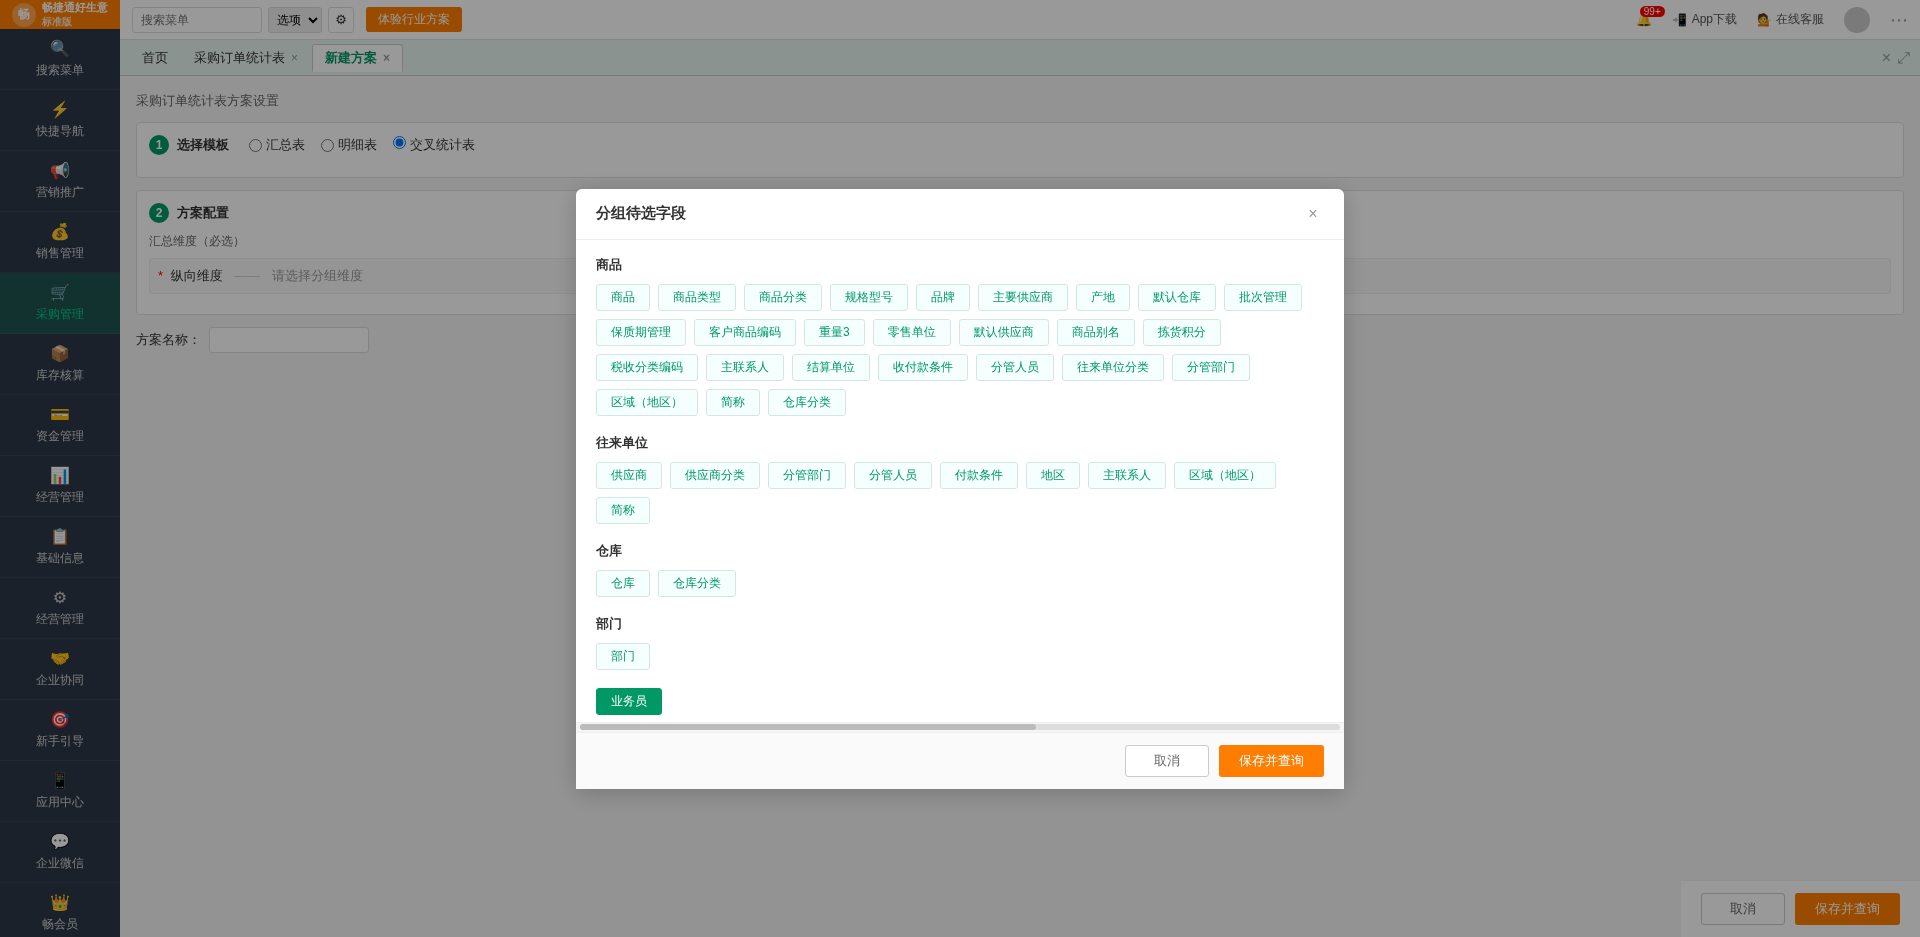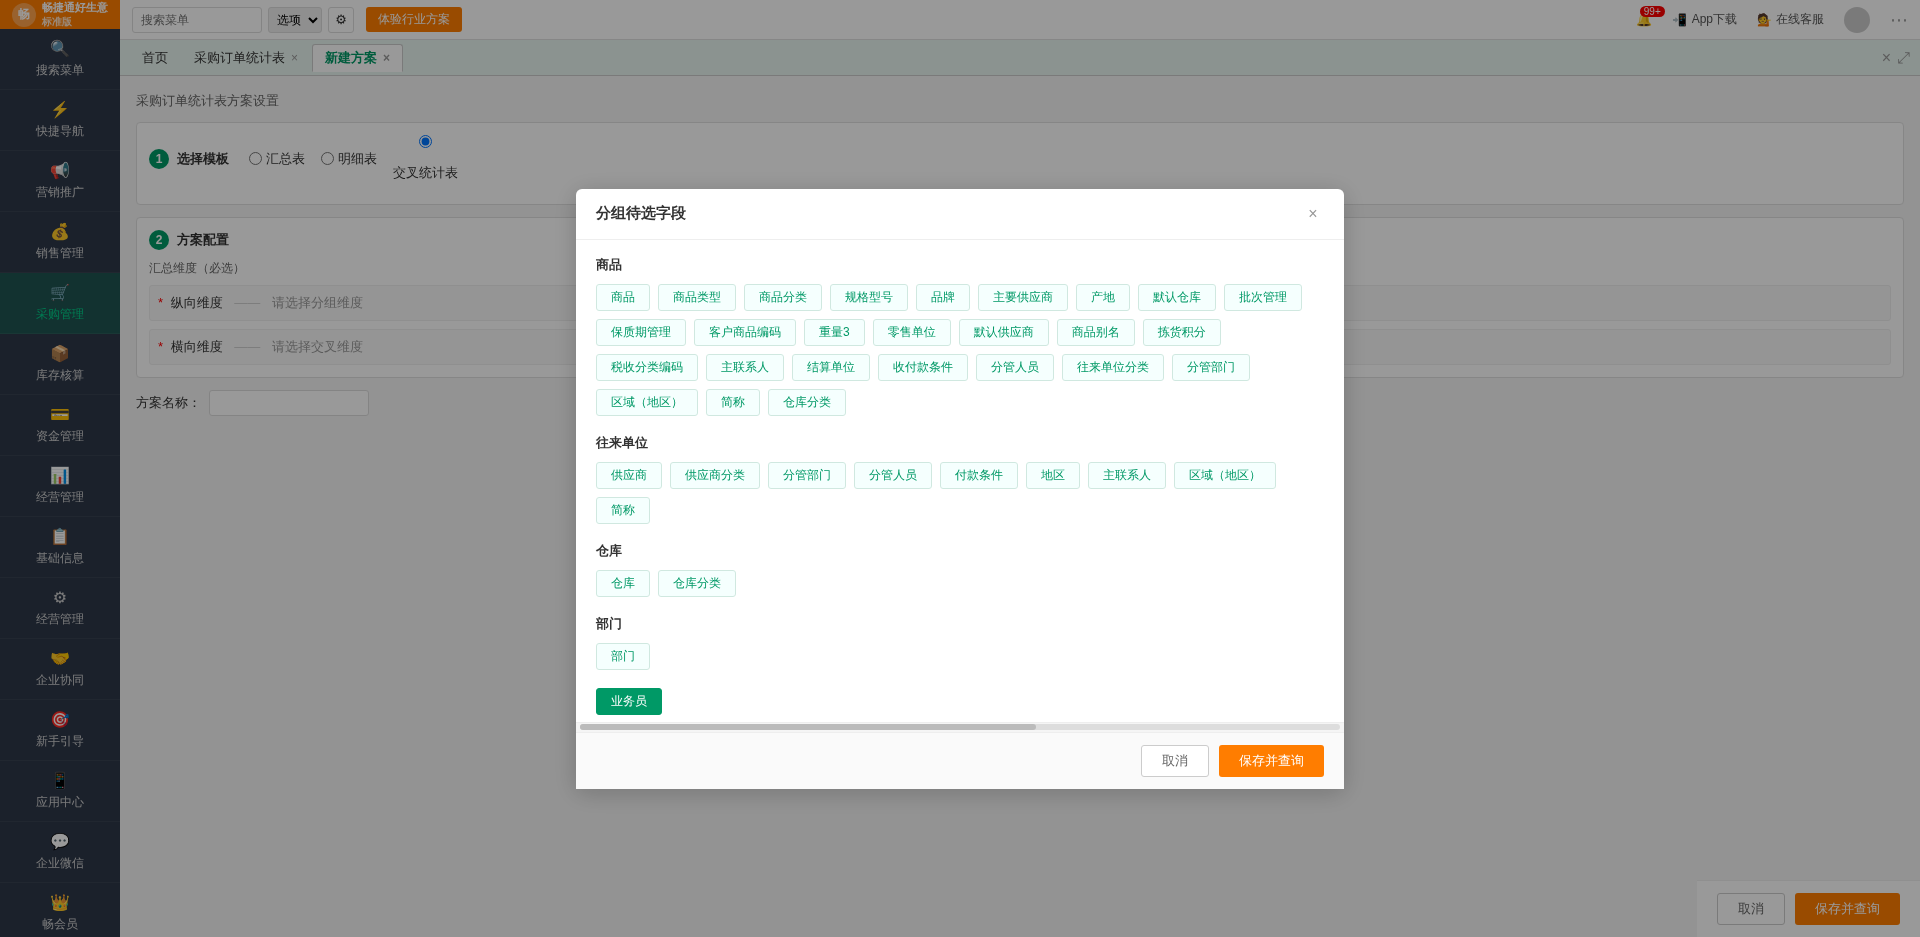--- a/index.html
+++ b/index.html
@@ -192,21 +192,21 @@
       flex: 1; height: 6px; background: #ddd; border-radius: 3px; position: relative;
     }
     .h-scroll-thumb {
       position: absolute; left: 0; top: 0; width: 60%; height: 100%;
       background: #bbb; border-radius: 3px;
     }
 
     
     .btn-cancel {
       border: 1px solid #ccc; background: #fff; color: #666;
-      border-radius: 3px; padding: 6px 20px; cursor: pointer; font-size: 13px;
+      border-radius: 3px; padding: 6px 28px; cursor: pointer; font-size: 13px;
     }
     .btn-primary {
       background: #ff7d00; color: #fff; border: none;
       border-radius: 3px; padding: 6px 20px; cursor: pointer; font-size: 13px;
     }
 
     
     .bg-content { filter: blur(0px); }
   </style>
 </head>
@@ -340,45 +340,39 @@
       <span class="section-title">选择模板</span>
       <div style="display:flex;gap:16px;margin-left:12px;font-size:13px;">
         <label style="display:flex;align-items:center;gap:4px;cursor:pointer;">
           <input type="radio" name="template" style=""> 
             <span>汇总表</span>
         </label>
         <label style="display:flex;align-items:center;gap:4px;cursor:pointer;">
           <input type="radio" name="template" style=""> 
             <span>明细表</span>
         </label>
-        <label style="display:flex;align-items:center;gap:16px;cursor:pointer;flex-direction:column;">
+        <label style="display:flex;align-items:flex-start;gap:4px;cursor:pointer;">
           <input type="radio" name="template" checked="" style=""> 
             <span>交叉统计表</span>
         </label>
       </div>
     </div>
   </div>
 
   <div class="form-section">
     <div class="section-header">
       <div class="section-num">2</div>
       <span class="section-title">方案配置</span>
     </div>
     <div style="color:#666;font-size:12px;margin-bottom:8px;">汇总维度（必选）</div>
     <div style="background:#f9f9f9;border:1px solid #eee;border-radius:3px;padding:8px;margin-bottom:8px;">
       <span style="color:#f00;margin-right:4px;">*</span>
       <span>纵向维度</span>
       <span style="margin:0 8px;color:#ccc;">——</span>
       <span style="color:#999;">请选择分组维度</span>
-    </div>
-    <div style="background:#f9f9f9;border:1px solid #eee;border-radius:3px;padding:8px;">
-      <span style="color:#f00;margin-right:4px;">*</span>
-      <span>横向维度</span>
-      <span style="margin:0 8px;color:#ccc;">——</span>
-      <span style="color:#999;">请选择交叉维度</span>
     </div>
   </div>
 
   <div style="display:flex;align-items:center;gap:8px;margin-top:8px;">
     <span>方案名称：</span>
     <input type="text" style="width: 160px; height: 26px; border: 1px solid rgb(221, 221, 221); border-radius: 3px; padding: 0px 8px; font-size: 12px;">
   </div>
 
   <div style="position:fixed;bottom:0;right:0;padding:12px 20px;background:#fff;border-top:1px solid #eee;display:flex;gap:10px;z-index:199;">
     <button class="btn-cancel">取消</button>

